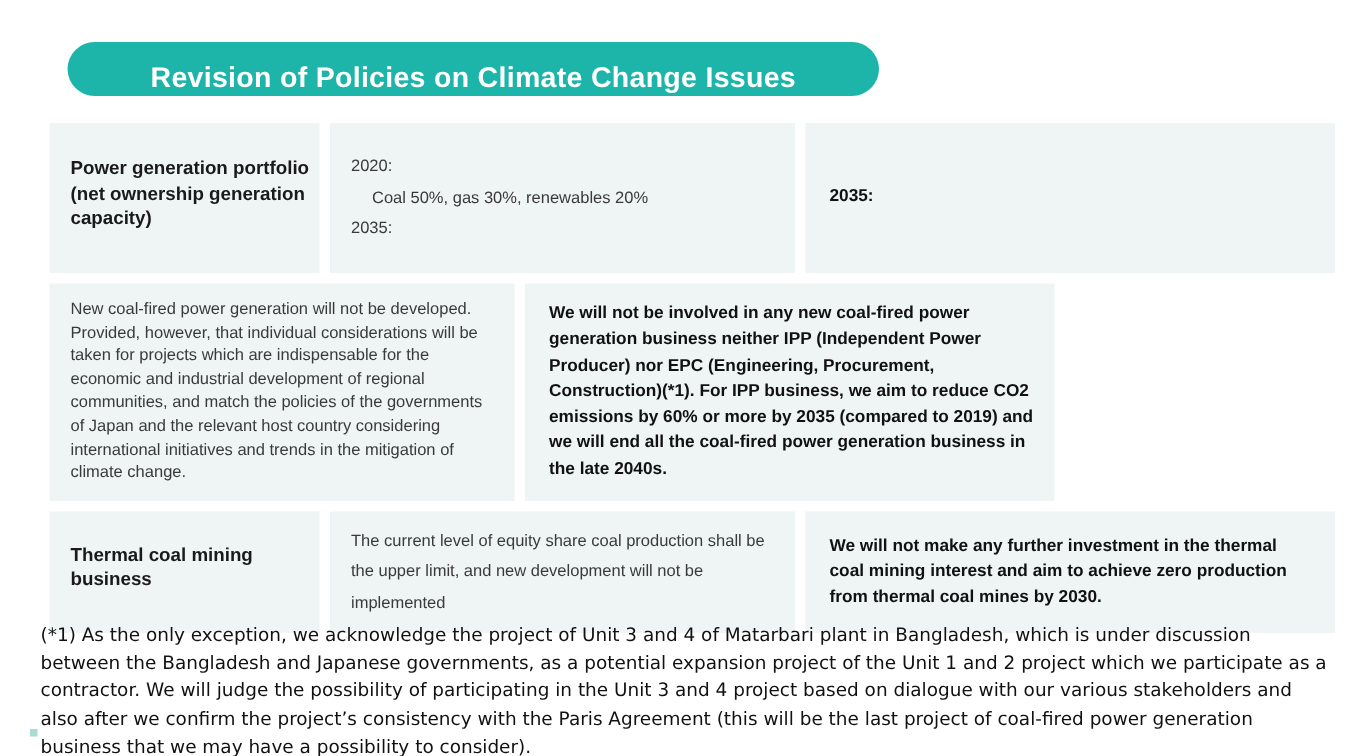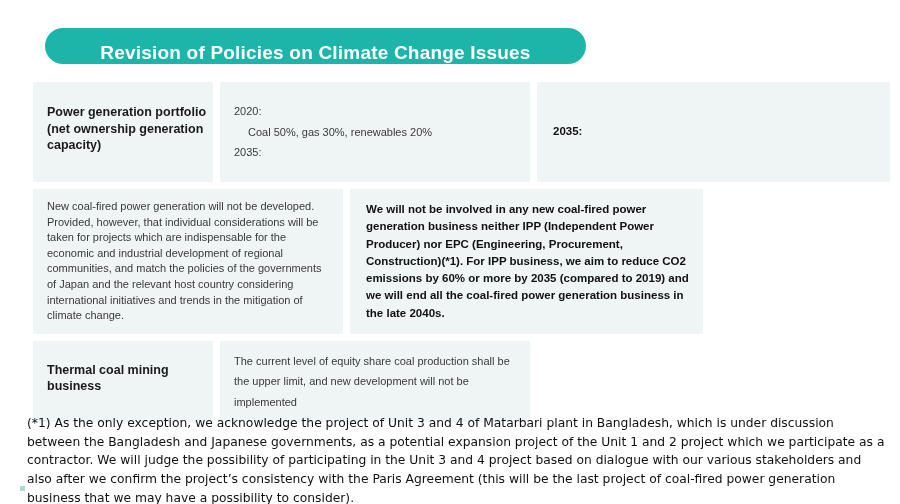--- a/index.html
+++ b/index.html
@@ -174,18 +174,21 @@
     </div>
   </div>
 
   <div class="table-row body-row" id="row-mining">
     <div class="cell col-label">
       <span class="row-label">Thermal coal mining business</span>
     </div>
     <div class="cell col-former">
       <div class="former-text loose">The current level of equity share coal production shall be the upper limit, and new development will not be implemented</div>
     </div>
+    <div class="cell col-revised">
+      <div class="revised-text">We will not make any further investment in the thermal coal mining interest and aim to achieve zero production from thermal coal mines by 2030.</div>
+    </div>
   </div>
 
 </div>
 
 <div id="footnote">(*1) As the only exception, we acknowledge the project of Unit 3 and 4 of Matarbari plant in Bangladesh, which is under discussion between the Bangladesh and Japanese governments, as a potential expansion project of the Unit 1 and 2 project which we participate as a contractor. We will judge the possibility of participating in the Unit 3 and 4 project based on dialogue with our various stakeholders and also after we confirm the project’s consistency with the Paris Agreement (this will be the last project of coal-fired power generation business that we may have a possibility to consider).</div>
 <div id="footnote-bullet"></div>
 
 </body></html>

